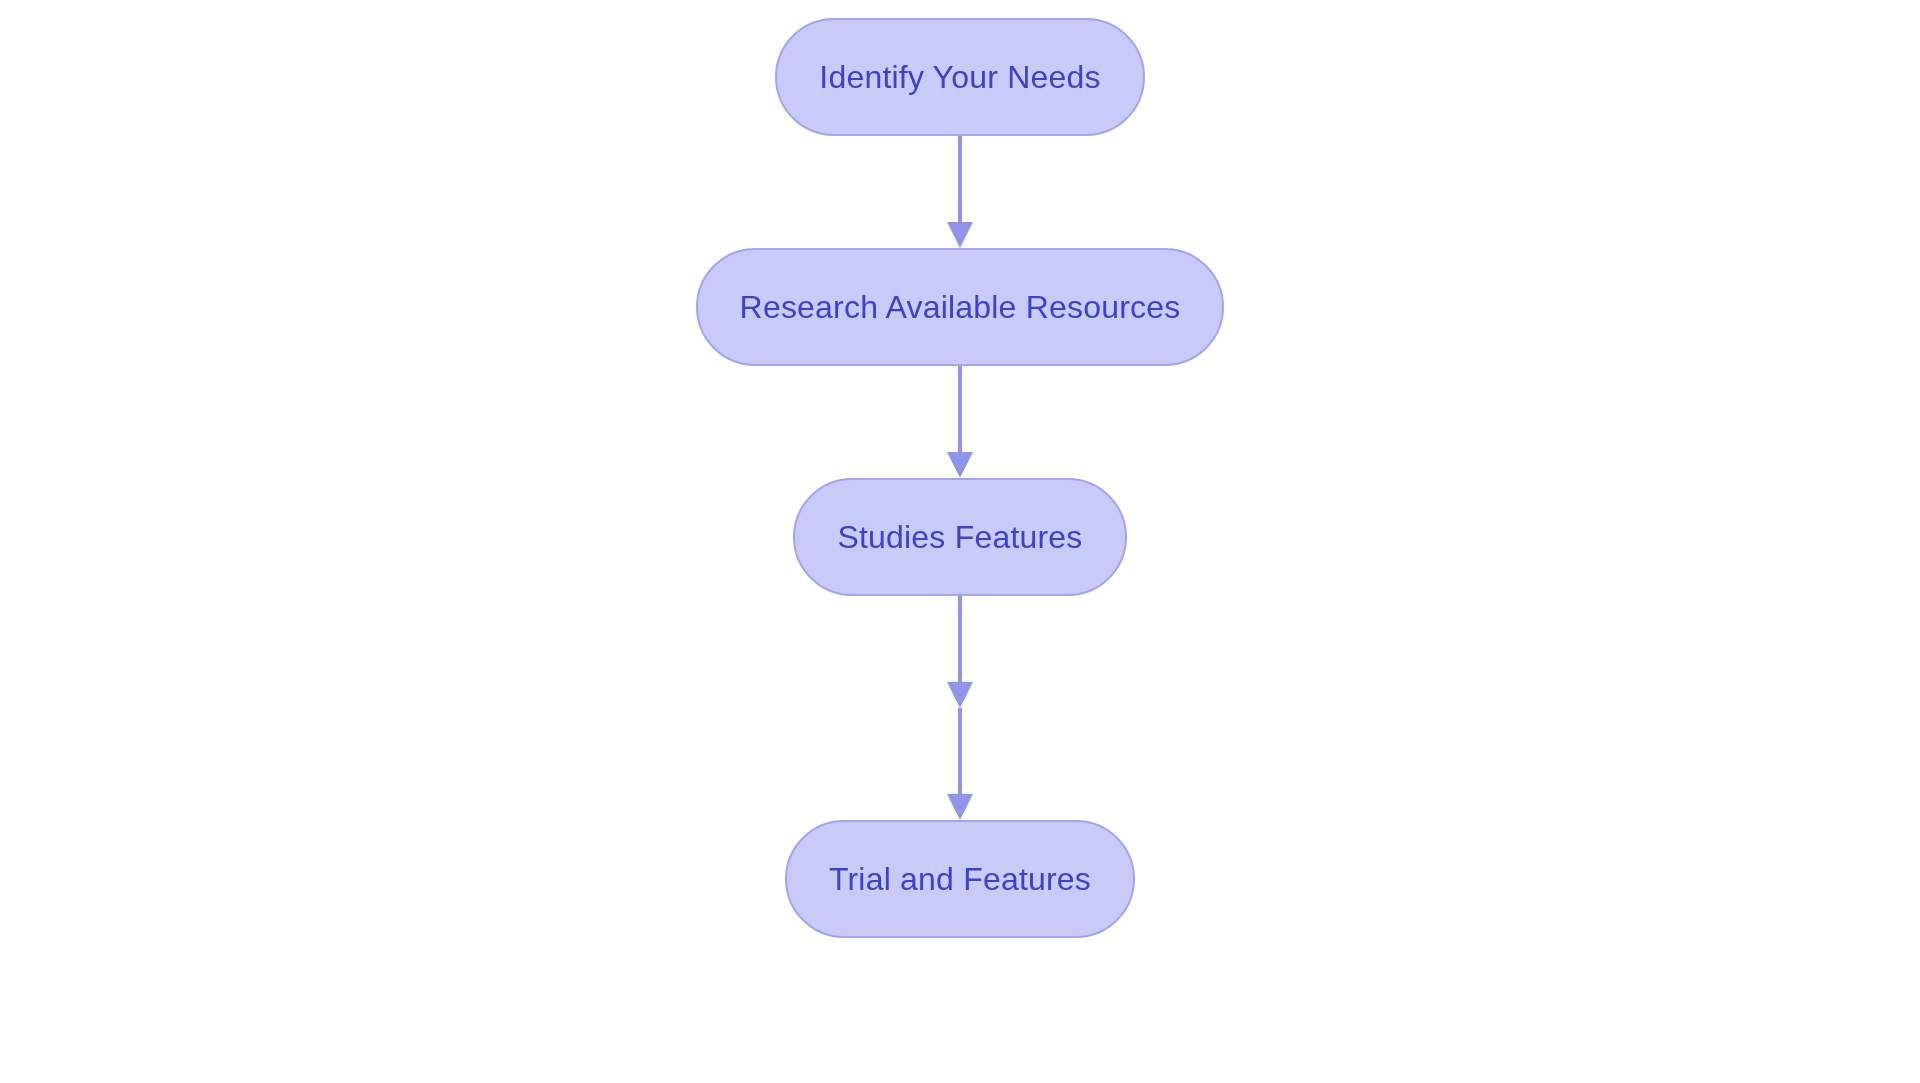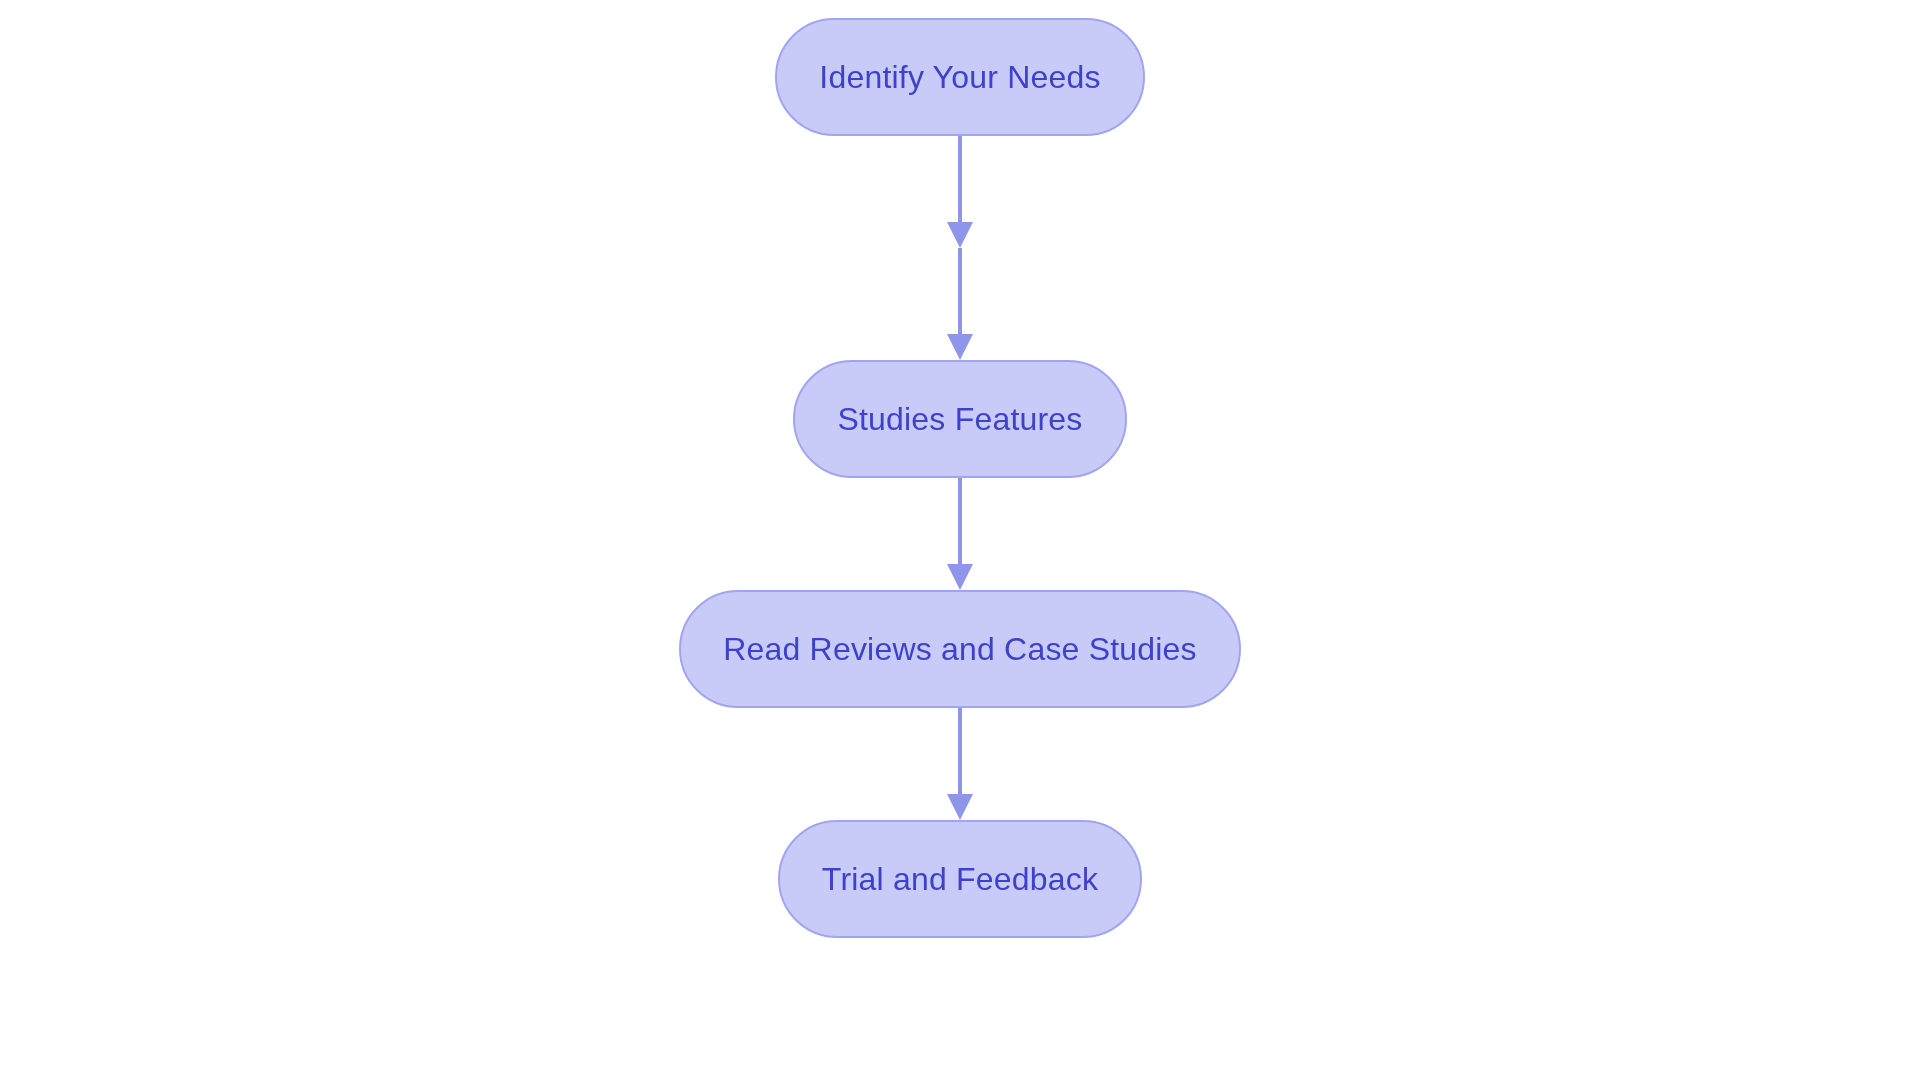--- a/index.html
+++ b/index.html
@@ -69,34 +69,34 @@
 <body>
 
 <div class="canvas" id="flow-canvas" style="background: rgb(255, 255, 255);">
     <div class="flow-node">
       <span class="flow-node-label">Identify Your Needs</span>
     </div>
     <div class="flow-arrow">
       <div class="arrow-line"></div>
       <div class="arrow-head"></div>
     </div>
+    <div class="flow-node">
+      <span class="flow-node-label">Research Available Resources</span>
+    </div>
     <div class="flow-arrow">
       <div class="arrow-line"></div>
       <div class="arrow-head"></div>
     </div>
     <div class="flow-node">
       <span class="flow-node-label">Studies Features</span>
     </div>
     <div class="flow-arrow">
       <div class="arrow-line"></div>
       <div class="arrow-head"></div>
     </div>
-    <div class="flow-node">
-      <span class="flow-node-label">Read Reviews and Case Studies</span>
-    </div>
     <div class="flow-arrow">
       <div class="arrow-line"></div>
       <div class="arrow-head"></div>
     </div>
     <div class="flow-node">
-      <span class="flow-node-label">Trial and Feedback</span>
+      <span class="flow-node-label">Trial and Features</span>
     </div>
   </div>
 
 </body></html>

